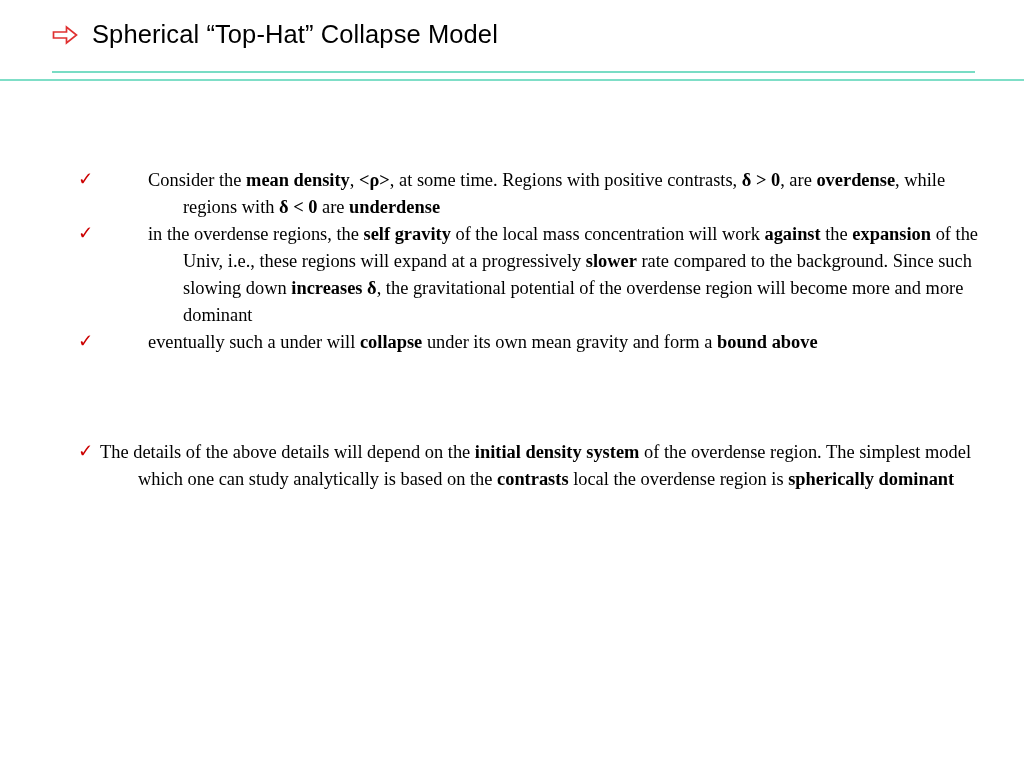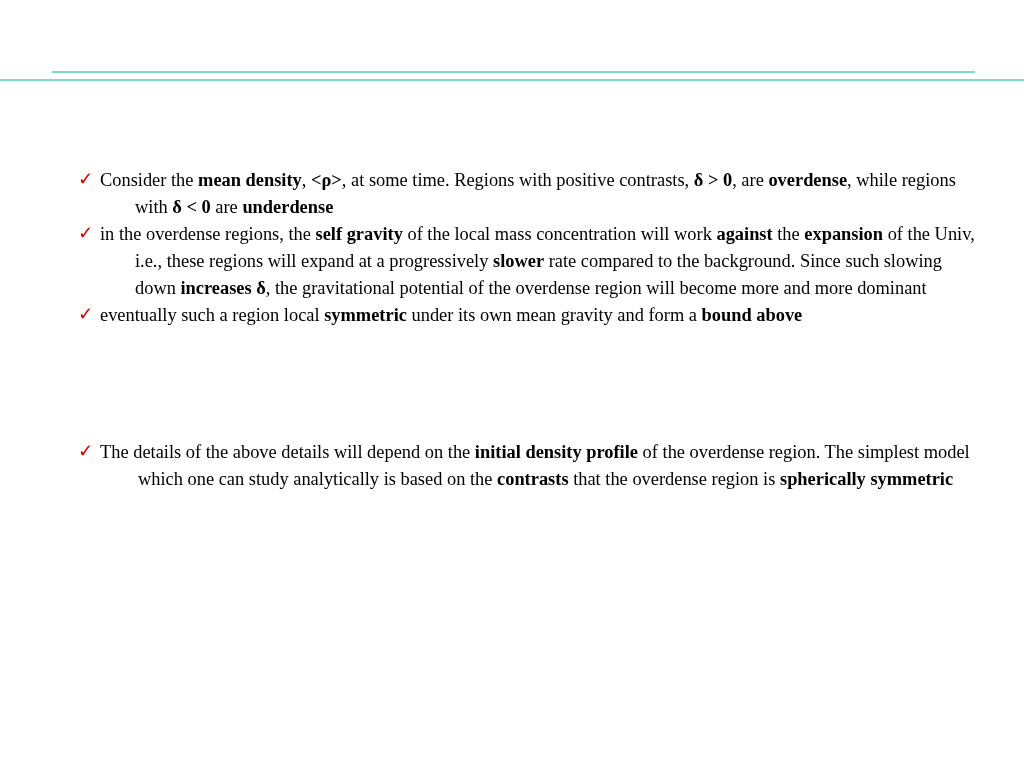--- a/index.html
+++ b/index.html
@@ -97,55 +97,61 @@
     width: 14px;
     height: 16px;
     color: #cc0000;
     line-height: 1;
   }
   .bullet-text {
     display: block;
     padding-left: 0;
   }
   
-  .indent-std .bullet-text { text-indent: 0; padding-left: 35px; }
+  .indent-std .bullet-text { text-indent: 0; padding-left: 35px; margin-left: 48px; }
   .indent-std .bullet-text .first-seg { margin-left: -35px; }
 
   .indent-wide .bullet-text { padding-left: 38px; }
   .indent-wide .bullet-text .first-seg { margin-left: -38px; }
 
   b, .b { font-weight: bold; }
 </style>
 </head>
 <body>
 
 <div id="slide-header">
 
+  <div id="title-row">
+    <svg id="title-arrow-icon" viewBox="0 0 26 20" xmlns="http://www.w3.org/2000/svg">
+      <path d="M1.5 7.0 L14.5 7.0 L14.5 2.0 L24.5 10.0 L14.5 18.0 L14.5 13.0 L1.5 13.0 Z" fill="none" stroke="#e03030" stroke-width="1.7" stroke-linejoin="miter"></path>
+    </svg>
+    <div id="slide-title">Spherical “Top-Hat” Collapse Model</div>
+  </div>
 
   <div id="divider-upper" class="divider"></div>
   <div id="divider-lower" class="divider"></div>
 </div>
 
 <div id="slide-body">
 
   <div class="bullet-group" id="group-primary">
       <div class="bullet-item indent-std" id="bullet-mean-density">
         <span class="check-icon">✓</span>
         <span class="bullet-text"><span class=" first-seg">Consider the </span><span class="b">mean density</span><span>, </span><span class="b">&lt;ρ&gt;</span><span>, at some time. Regions with positive contrasts, </span><span class="b">δ &gt; 0</span><span>, are </span><span class="b">overdense</span><span>, while regions with </span><span class="b">δ &lt; 0</span><span> are </span><span class="b">underdense</span></span>
       </div>
       <div class="bullet-item indent-std" id="bullet-self-gravity">
         <span class="check-icon">✓</span>
         <span class="bullet-text"><span class=" first-seg">in the overdense regions, the </span><span class="b">self gravity</span><span> of the local mass concentration will work </span><span class="b">against</span><span> the </span><span class="b">expansion</span><span> of the Univ, i.e., these regions will expand at a progressively </span><span class="b">slower</span><span> rate compared to the background. Since such slowing down </span><span class="b">increases δ</span><span>, the gravitational potential of the overdense region will become more and more dominant</span></span>
       </div>
       <div class="bullet-item indent-std" id="bullet-collapse">
         <span class="check-icon">✓</span>
-        <span class="bullet-text"><span class=" first-seg">eventually such a region local </span><span class="b">symmetric</span><span> under its own mean gravity and form a </span><span class="b">bound above</span></span>
+        <span class="bullet-text"><span class=" first-seg">eventually such a under will </span><span class="b">collapse</span><span> under its own mean gravity and form a </span><span class="b">bound above</span></span>
       </div>
     </div>
 
   <div class="bullet-group" id="group-secondary">
       <div class="bullet-item indent-wide" id="bullet-density-profile">
         <span class="check-icon">✓</span>
-        <span class="bullet-text"><span class=" first-seg">The details of the above details will depend on the </span><span class="b">initial density profile</span><span> of the overdense region. The simplest model which one can study analytically is based on the </span><span class="b">contrasts</span><span> that the overdense region is </span><span class="b">spherically symmetric</span></span>
+        <span class="bullet-text"><span class=" first-seg">The details of the above details will depend on the </span><span class="b">initial density system</span><span> of the overdense region. The simplest model which one can study analytically is based on the </span><span class="b">contrasts</span><span> local the overdense region is </span><span class="b">spherically dominant</span></span>
       </div>
     </div>
 
 </div>
 
 </body></html>

